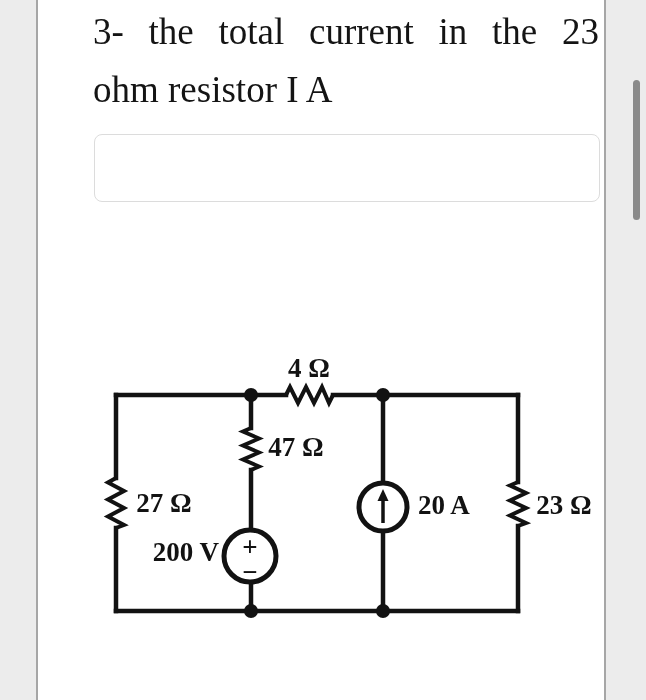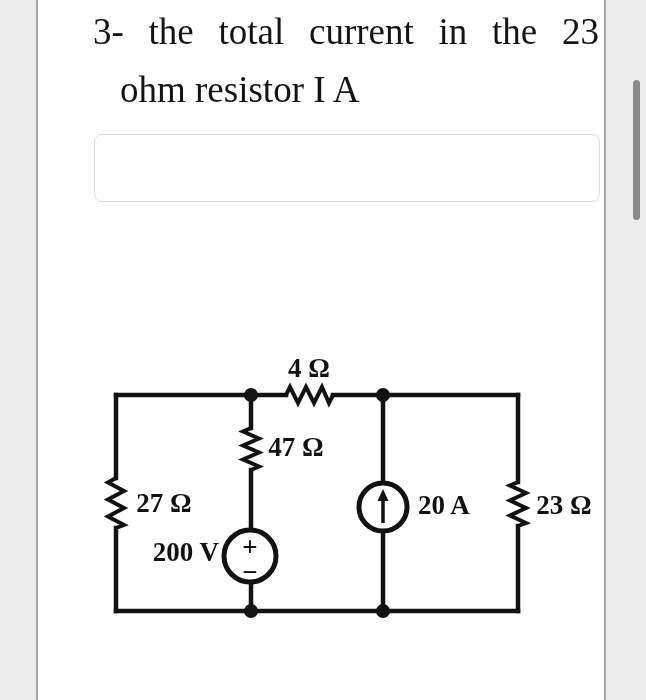--- a/index.html
+++ b/index.html
@@ -16,21 +16,21 @@
     background: #ffffff; box-sizing: border-box;
     border-left: 2px solid var(--card-border, #a6a6a6);
     border-right: 2px solid var(--card-border, #a6a6a6);
   }
 
   .question {
     position: absolute; left: 55px; top: 3px; width: 506px;
     font-size: 37px; line-height: 58px; color: var(--text, #141414);
   }
   .q-line1 { text-align: justify; text-align-last: justify; white-space: nowrap-; }
-  .q-line2 { text-align: left; margin-left: 27px; }
+  .q-line2 { text-align: left; }
 
   .answer {
     position: absolute; left: 56px; top: 134px; width: 506px; height: 68px;
     box-sizing: border-box;
     border: 1px solid var(--input-border, #dcdcdc);
     border-radius: 8px; background: #fff;
     font-size: 24px; padding: 0 14px; outline: none;
     font-family: "Liberation Serif", "DejaVu Serif", serif;
   }
 

